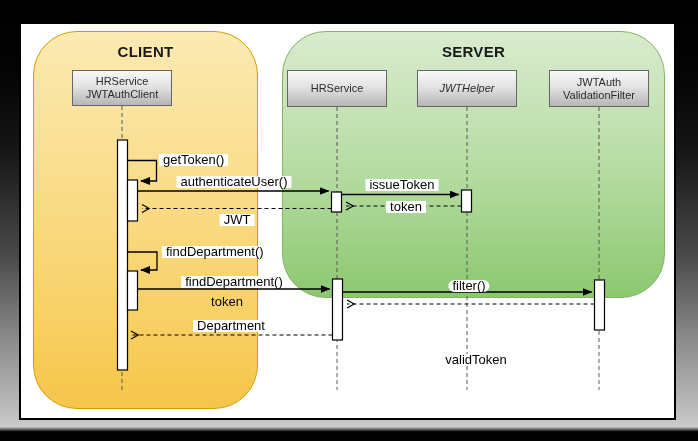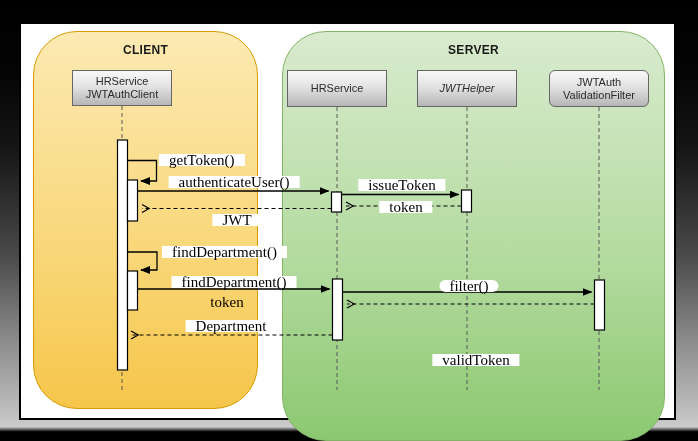--- a/index.html
+++ b/index.html
@@ -25,30 +25,30 @@
     position: absolute;
     border-radius: 44px;
     box-sizing: border-box;
   }
   .group-client {
     left: 33px; top: 31px; width: 225px; height: 378px;
     background: linear-gradient(180deg, #fceab3 0%, #f9d87c 55%, #f6c64a 100%);
     border: 1.5px solid #d79b00;
   }
   .group-server {
-    left: 282px; top: 31px; width: 383px; height: 410px;
+    left: 282px; top: 31px; width: 383px; height: 267px;
     background: linear-gradient(180deg, #d9ebce 0%, #b4dba0 55%, #8cc870 100%);
     border: 1.5px solid #82b366;
   }
   .group-title {
     position: absolute;
     width: 100%;
     top: 11px;
     text-align: center;
-    font-size: 12px;
+    font-size: 15px;
     font-weight: bold;
     color: #1a1a1a;
     letter-spacing: 0.3px;
   }
   .participant {
     position: absolute;
     box-sizing: border-box;
     background: linear-gradient(180deg, #f8f8f8 0%, #e3e3e3 45%, #b6b6b6 100%);
     border: 1px solid #666666;
     color: #2b2b2b;
@@ -56,35 +56,34 @@
     line-height: 13px;
     text-align: center;
     display: flex;
     align-items: center;
     justify-content: center;
     white-space: pre-line;
   }
   .p-client { left: 72px;  top: 70px; width: 100px; height: 36px; }
   .p-hrs    { left: 287px; top: 70px; width: 100px; height: 37px; }
   .p-jwth   { left: 417px; top: 70px; width: 100px; height: 37px; font-style: italic; }
-  .p-jwta   { left: 549px; top: 70px; width: 100px; height: 37px; border-radius: 6px; }
+  .p-jwta   { left: 549px; top: 70px; width: 100px; height: 37px; }
   .arrows-layer {
     position: absolute;
     left: 0; top: 0;
     width: 698px; height: 441px;
   }
   .msg-label {
     position: absolute;
-    font-size: 15px;
+    font-size: 13px;
     line-height: 12px;
     color: #000000;
     background: #ffffff;
-    padding: 0 10px;
+    padding: 0 4px;
     white-space: nowrap;
-    font-family: Liberation Serif, serif;
   }
   .msg-label.no-bg { background: transparent; }
   .msg-label.centered { transform: translateX(-50%); }
 </style>
 </head>
 <body>
 
 <div class="stage">
 
   <div class="canvas"></div>

